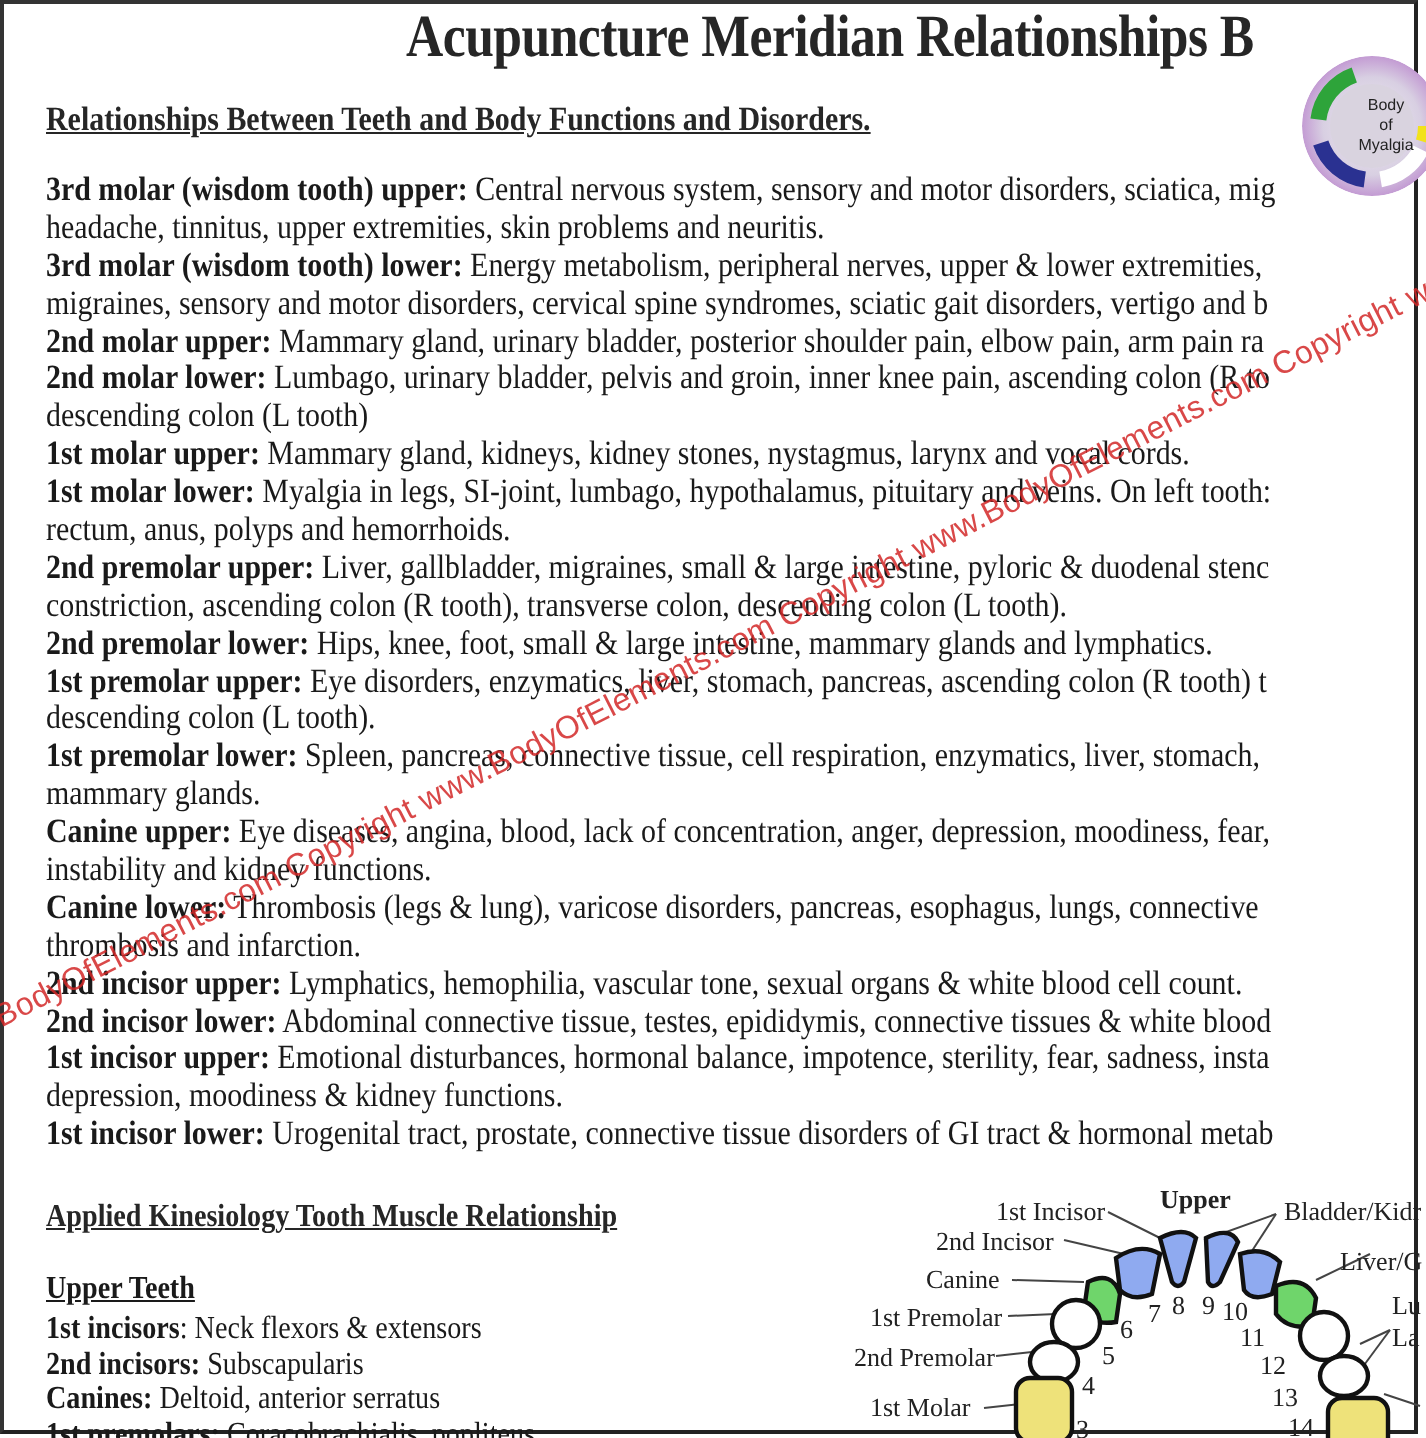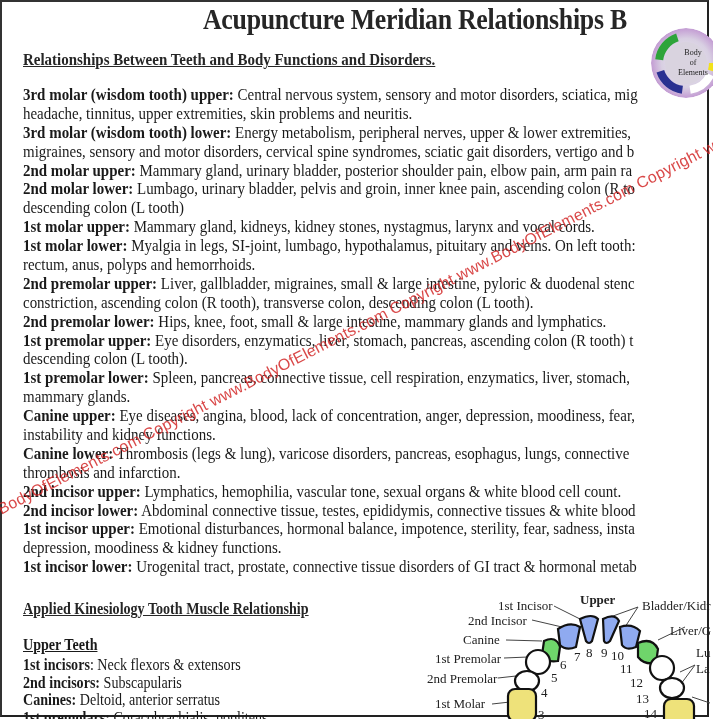--- a/index.html
+++ b/index.html
@@ -29,21 +29,21 @@
   .line b { font-weight: bold; color: #1a1a1a; }
   .muscle { position: absolute; left: 23px; top: 636px; }
   .muscle .line { height: 17.8px; line-height: 17.8px; font-size: 16px; }
   .muscle .sub { font-weight: bold; text-decoration: underline; margin-bottom: 2px; }
   .logo {
     position: absolute; left: 651px; top: 28px; width: 70px; height: 70px;
     border-radius: 50%; overflow: hidden;
   }
   .logo-text {
     position: absolute; left: 678px; top: 48px; width: 30px; text-align: center;
-    font-size: 8px; line-height: 10px; color: #222; font-family: Liberation Serif, serif;
+    font-size: 8px; line-height: 10px; color: #222; font-family: Liberation Sans, sans-serif;
   }
   .watermark {
     position: absolute; left: -40px; top: 520px; white-space: nowrap;
     color: rgba(210, 40, 40, 0.85); font-family: "Liberation Sans", sans-serif; font-size: 16px;
     transform: rotate(-27deg); transform-origin: left top; pointer-events: none; letter-spacing: 0.2px;
   }
   .diagram { position: absolute; left: 420px; top: 585px; width: 293px; height: 134px; }
   .diagram svg { width: 293px; height: 134px; }
   .dlabel { font-family: "Liberation Serif", serif; font-size: 13px; fill: #222; }
   .dnum { font-family: "Liberation Serif", serif; font-size: 13px; fill: #222; }
@@ -69,21 +69,21 @@
     <circle cx="35" cy="35" r="27" fill="none" stroke="#f2e21b" stroke-width="8" stroke-dasharray="28 200" stroke-dashoffset="20"></circle>
     <circle cx="35" cy="35" r="27" fill="none" stroke="#ffffff" stroke-width="8" stroke-dasharray="26 200" stroke-dashoffset="-12"></circle>
     <circle cx="35" cy="35" r="27" fill="none" stroke="#2a3191" stroke-width="8" stroke-dasharray="30 200" stroke-dashoffset="-46"></circle>
     <circle cx="35" cy="35" r="27" fill="none" stroke="#2ea43a" stroke-width="8" stroke-dasharray="30 200" stroke-dashoffset="-88"></circle>
     <circle cx="35" cy="35" r="21" fill="#d9d3df"></circle>
   </svg>
 </div>
 <div class="logo-text">
   <div>Body</div>
   <div>of</div>
-  <div>Elements</div>
+  <div>Myalgia</div>
 </div>
 
 <div class="section-heading" style="top:50px;">Relationships Between Teeth and Body Functions and Disorders.</div>
 
 <div class="entries">
   <div class="line"><b>3rd molar (wisdom tooth) upper:</b><span> Central nervous system, sensory and motor disorders, sciatica, mig</span></div>
   <div class="line"><b></b><span>headache, tinnitus, upper extremities, skin problems and neuritis.</span></div>
   <div class="line"><b>3rd molar (wisdom tooth) lower:</b><span> Energy metabolism, peripheral nerves, upper &amp; lower extremities,</span></div>
   <div class="line"><b></b><span>migraines, sensory and motor disorders, cervical spine syndromes, sciatic gait disorders, vertigo and b</span></div>
   <div class="line"><b>2nd molar upper:</b><span> Mammary gland, urinary bladder, posterior shoulder pain, elbow pain, arm pain ra</span></div>

